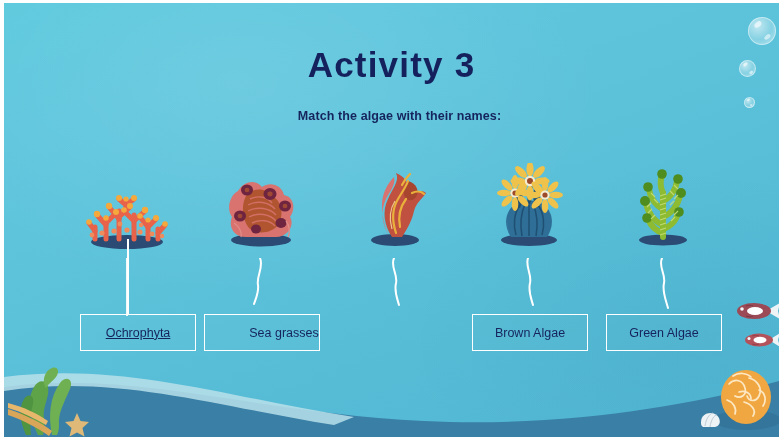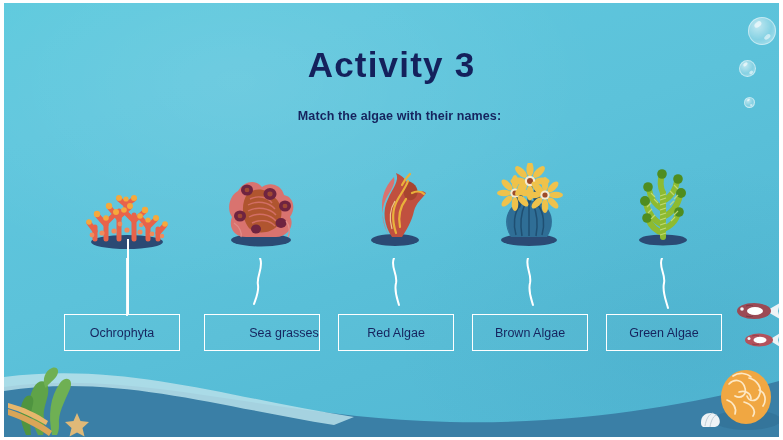--- a/index.html
+++ b/index.html
@@ -428,28 +428,25 @@
             <path d="M72 28 L76 32"></path>
         </g>
       </svg>
       <svg class="stem" viewBox="0 0 130 60">
         <path d="M64 0 C 60 9 68 16 66 25 C 64 34 68 42 70 50" stroke="#ffffff" stroke-width="2" fill="none" stroke-linecap="round"></path>
       </svg>
     </div>
 
     <div id="connector"></div>
 
-    <div class="answer-box" style="left:60px;width:116px;">
+    <div class="answer-box" style="left:76px;width:116px;text-decoration:underline;">
       <span class="lbl">Ochrophyta</span>
     </div>
     <div class="answer-box" style="left:200px;width:116px;padding-left:44px;">
       <span class="lbl">Sea grasses</span>
-    </div>
-    <div class="answer-box" style="left:334px;width:116px;">
-      <span class="lbl">Red Algae</span>
     </div>
     <div class="answer-box" style="left:602px;width:116px;">
       <span class="lbl">Green Algae</span>
     </div>
     <div class="answer-box" style="left:468px;width:116px;">
       <span class="lbl">Brown Algae</span>
     </div>
 
     <div class="bubble" id="bubble1"></div>
     <div class="bubble" id="bubble2"></div>

